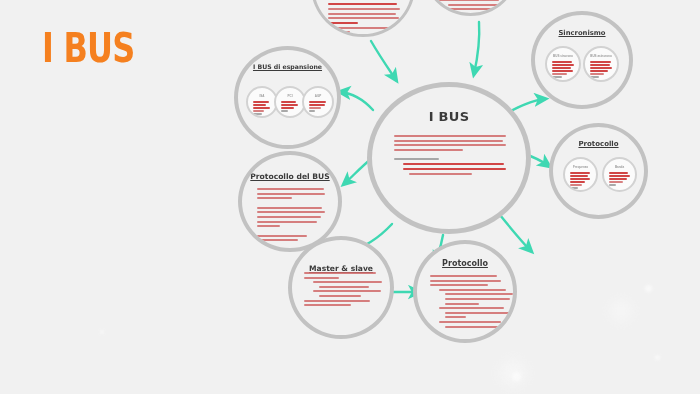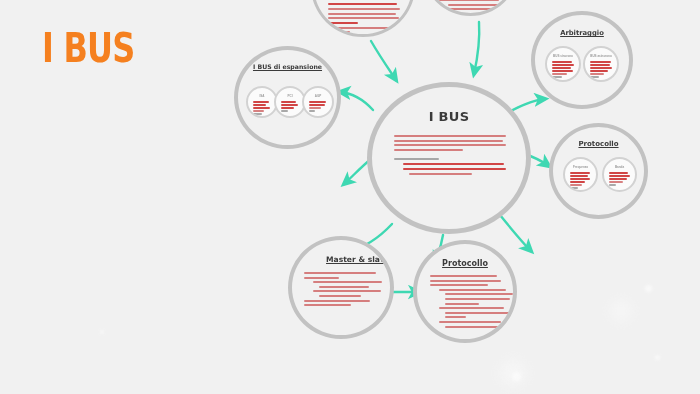--- a/index.html
+++ b/index.html
@@ -71,21 +71,21 @@
   #circle-central .body{left:22px;right:20px;top:48px;}
 
   #circle-espansione{left:234px;top:46px;width:107px;height:103px;}
   #circle-espansione .c-title{top:13px;font-size:6.2px;}
 
   #circle-protocollo{left:238px;top:151px;width:104px;height:101px;}
   #circle-protocollo .c-title{top:17px;font-size:7.6px;}
   #circle-protocollo .body{left:15px;right:13px;top:33px;}
 
   #circle-master{left:288px;top:236px;width:106px;height:103px;}
-  #circle-master .c-title{top:15px;font-size:7.6px;text-align:right;}
+  #circle-master .c-title{top:24px;font-size:7.6px;}
   #circle-master .body{left:12px;right:11px;top:32px;}
 
   #circle-arbitraggio{left:413px;top:240px;width:104px;height:103px;}
   #circle-arbitraggio .c-title{top:15px;font-size:8px;}
   #circle-arbitraggio .body{left:13px;right:12px;top:31px;}
 
   #circle-sincronismo{left:531px;top:11px;width:102px;height:98px;}
   #circle-sincronismo .c-title{top:14px;font-size:6.8px;}
 
   #circle-prestazioni{left:549px;top:123px;width:99px;height:96px;}
@@ -209,20 +209,37 @@
       <div class="mt">AGP</div>
       <div class="mb">
         <div class="ln d" style="width:92%"></div>
         <div class="ln d" style="width:88%"></div>
         <div class="ln" style="width:64%"></div>
         <div class="ln g" style="width:36%"></div>
       </div>
     </div>
   </div>
 
+  <div class="circle" id="circle-protocollo">
+    <div class="c-title">Protocollo del BUS</div>
+    <div class="body">
+      <div class="ln" style="width:98%"></div>
+      <div class="ln" style="width:100%"></div>
+      <div class="ln" style="width:52%"></div>
+      <div class="gap"></div>
+      <div class="ln" style="width:96%"></div>
+      <div class="ln" style="width:100%"></div>
+      <div class="ln" style="width:94%"></div>
+      <div class="ln" style="width:88%"></div>
+      <div class="ln" style="width:34%"></div>
+      <div class="gap"></div>
+      <div class="ln" style="width:74%"></div>
+      <div class="ln" style="width:60%"></div>
+    </div>
+  </div>
 
   <div class="circle" id="circle-master">
     <div class="c-title">Master &amp; slave</div>
     <div class="body">
       <div class="ln" style="width:96%"></div>
       <div class="ln" style="width:46%"></div>
       <div class="ln ind" style="width:92%"></div>
       <div class="ln ind2" style="width:66%"></div>
       <div class="ln ind" style="width:90%"></div>
       <div class="ln ind2" style="width:56%"></div>
@@ -243,21 +260,21 @@
       <div class="ln ind2" style="width:48%"></div>
       <div class="ln ind" style="width:92%"></div>
       <div class="ln ind2" style="width:90%"></div>
       <div class="ln ind2" style="width:30%"></div>
       <div class="ln ind" style="width:88%"></div>
       <div class="ln ind2" style="width:80%"></div>
     </div>
   </div>
 
   <div class="circle" id="circle-sincronismo">
-    <div class="c-title">Arbitraggio</div>
+    <div class="c-title">Sincronismo</div>
     <div class="mini" style="left:10px;top:31px;width:36px;height:36px;">
       <div class="mt">BUS sincrono</div>
       <div class="mb">
         <div class="ln d" style="width:92%"></div>
         <div class="ln d" style="width:100%"></div>
         <div class="ln d" style="width:86%"></div>
         <div class="ln d" style="width:96%"></div>
         <div class="ln" style="width:70%"></div>
         <div class="ln g" style="width:44%"></div>
       </div>

